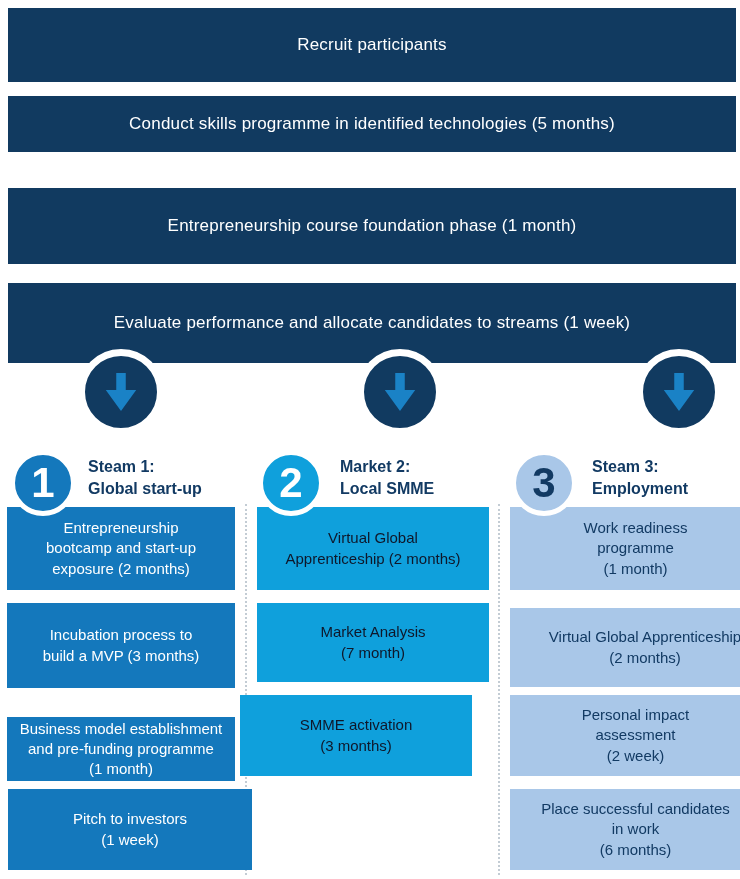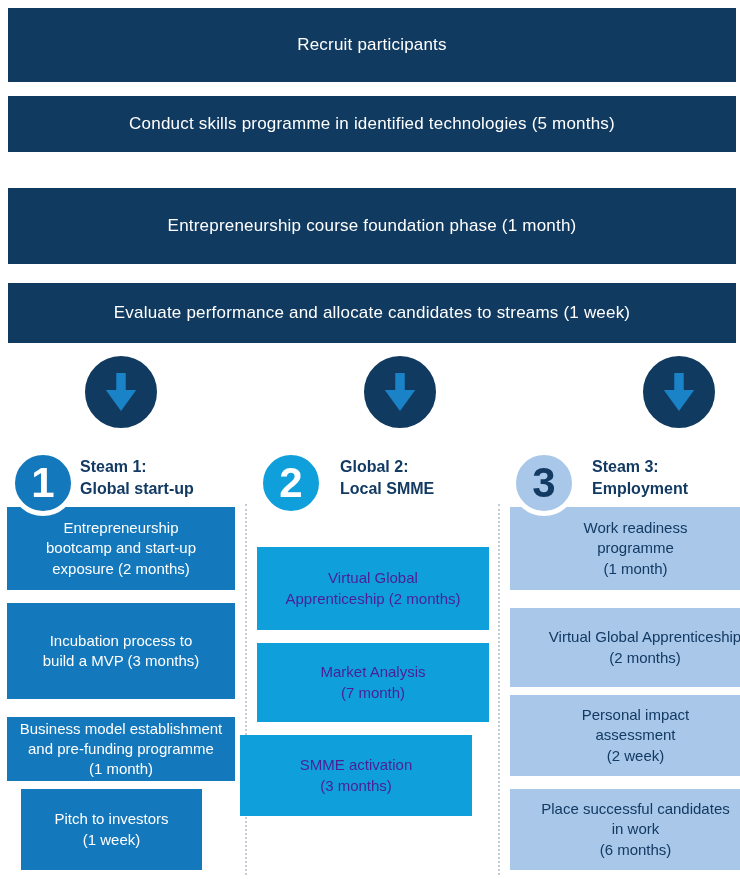--- a/index.html
+++ b/index.html
@@ -56,21 +56,21 @@
   }
   .stream-box{
     position:absolute;
     display:flex;align-items:center;justify-content:center;
     text-align:center;
     font-size:15px;line-height:1.35;
     white-space:pre-line;
     z-index:1;
   }
   .s1{background:var(--stream1-blue);color:#fff;}
-  .s2{background:var(--stream2-cyan);color:#4c1d95;margin-top:40px;}
+  .s2{background:var(--stream2-cyan);color:#0f172a;}
   .s3{background:var(--stream3-light-blue);color:var(--heading-navy);padding-left:12px;}
   .num-1{background:var(--stream1-blue);color:#fff;}
   .num-2{background:var(--stream2-cyan);color:#fff;}
   .num-3{background:var(--stream3-light-blue);color:var(--heading-navy);}
   .separator{
     position:absolute;top:504px;height:371px;width:0;
     border-left:2px dotted var(--separator);
     z-index:0;
   }
 </style>
@@ -81,21 +81,21 @@
 
   <div class="banner" style="top:8px;height:74px">
     <span>Recruit participants</span>
   </div>
   <div class="banner" style="top:96px;height:56px">
     <span>Conduct skills programme in identified technologies (5 months)</span>
   </div>
   <div class="banner" style="top:188px;height:76px">
     <span>Entrepreneurship course foundation phase (1 month)</span>
   </div>
-  <div class="banner" style="top:283px;height:60px">
+  <div class="banner" style="top:283px;height:80px">
     <span>Evaluate performance and allocate candidates to streams (1 week)</span>
   </div>
 
   <div class="arrow-circle" style="left:78px">
     <svg viewBox="0 0 40 44" aria-hidden="true">
         <path d="M15 2 L25 2 L25 20 L36 20 L20 42 L4 20 L15 20 Z" fill="#1A82C6" style="fill:var(--arrow-blue)"></path>
       </svg>
   </div>
   <div class="arrow-circle" style="left:357px">
     <svg viewBox="0 0 40 44" aria-hidden="true">
@@ -107,37 +107,37 @@
         <path d="M15 2 L25 2 L25 20 L36 20 L20 42 L4 20 L15 20 Z" fill="#1A82C6" style="fill:var(--arrow-blue)"></path>
       </svg>
   </div>
 
   <div class="separator" style="left:245px"></div>
   <div class="separator" style="left:498px"></div>
 
   <div class="num-circle num-1" style="left:10px">
     <span>1</span>
   </div>
-  <div class="stream-title" style="left:80px">Steam 1:
+  <div class="stream-title" style="left:88px">Steam 1:
 Global start-up</div>
   <div class="stream-box s1" style="left:7px;width:228px;top:507px;height:83px">Entrepreneurship
 bootcamp and start-up
 exposure (2 months)</div>
-  <div class="stream-box s1" style="left:7px;width:228px;top:603px;height:96px">Incubation process to
+  <div class="stream-box s1" style="left:7px;width:228px;top:603px;height:85px">Incubation process to
 build a MVP (3 months)</div>
   <div class="stream-box s1" style="left:7px;width:228px;top:717px;height:64px">Business model establishment
 and pre-funding programme
 (1 month)</div>
-  <div class="stream-box s1" style="left:21px;width:181px;top:789px;height:81px">Pitch to investors
+  <div class="stream-box s1" style="left:8px;width:244px;top:789px;height:81px">Pitch to investors
 (1 week)</div>
 
   <div class="num-circle num-2" style="left:258px">
     <span>2</span>
   </div>
-  <div class="stream-title" style="left:340px">Global 2:
+  <div class="stream-title" style="left:340px">Market 2:
 Local SMME</div>
   <div class="stream-box s2" style="left:257px;width:232px;top:507px;height:83px">Virtual Global
 Apprenticeship (2 months)</div>
   <div class="stream-box s2" style="left:257px;width:232px;top:603px;height:79px">Market Analysis
 (7 month)</div>
   <div class="stream-box s2" style="left:240px;width:232px;top:695px;height:81px">SMME activation
 (3 months)</div>
 
   <div class="num-circle num-3" style="left:511px">
     <span>3</span>

